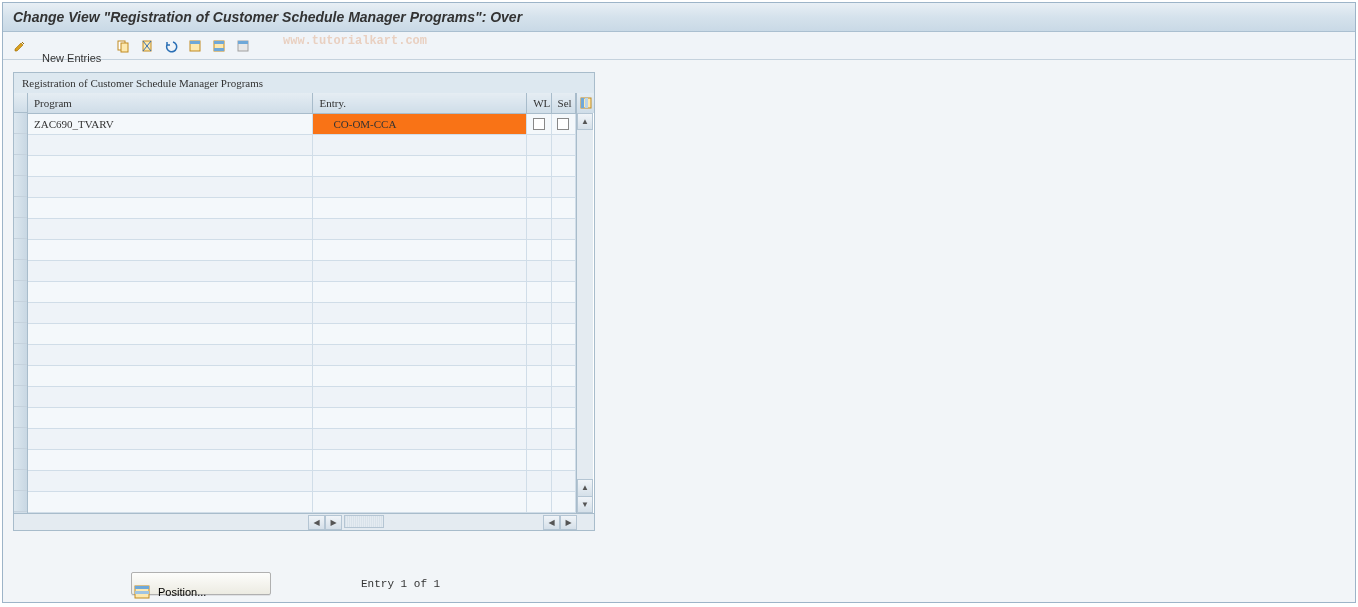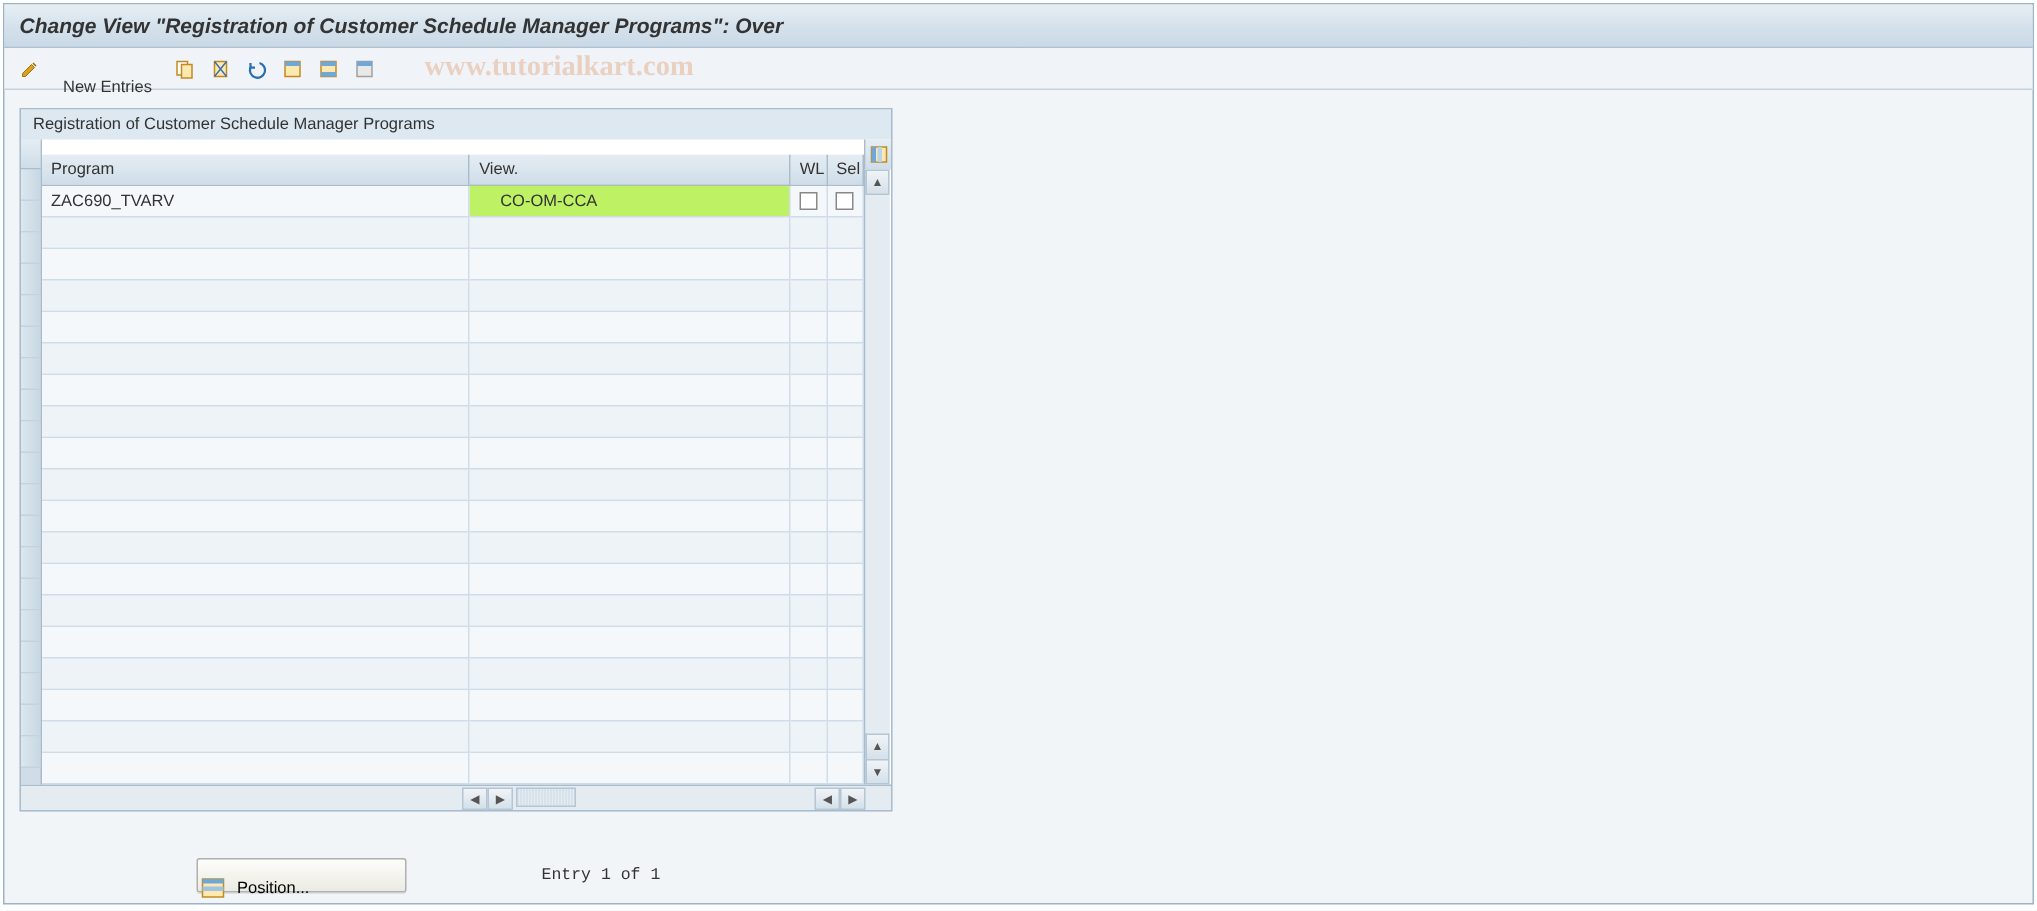--- a/index.html
+++ b/index.html
@@ -52,38 +52,39 @@
       color: #333;
       cursor: pointer;
       padding: 2px 6px;
       border: 1px solid transparent;
       margin-top: 25px;
     }
     .watermark {
       position: absolute;
       left: 280px;
       top: 2px;
-      font-size: 19px;
+      font-size: 12px;
       font-weight: bold;
       color: rgba(220,140,90,0.35);
       font-style: normal;
       pointer-events: none;
-      font-family: Liberation Serif, serif;
+      font-family: Liberation Mono, monospace;
     }
 
     .content-area {
       padding: 12px 10px;
       height: calc(100% - 58px);
       position: relative;
     }
     .table-container {
       width: 582px;
       border: 1px solid #a8bccb;
       background: #dde8f0;
       display: inline-block;
+      font-family: Liberation Serif, serif;
     }
     .table-title {
       padding: 4px 8px;
       font-size: 11px;
       color: #333;
       background: #dde8f0;
     }
     .grid-wrap {
       display: flex;
       background: #fff;
@@ -101,21 +102,20 @@
     .row-sel-cell {
       height: 21px;
       background: linear-gradient(to right, #dce7ef, #c8d7e3);
       border-bottom: 1px solid #c5d2dd;
       cursor: pointer;
     }
 
     .grid-main {
       flex: 1;
       overflow: hidden;
-      margin-top: 10px;
     }
     table.grid {
       border-collapse: collapse;
       width: 100%;
       table-layout: fixed;
     }
     table.grid th {
       background: linear-gradient(to bottom, #e5edf3, #cfdde8);
       border-right: 1px solid #a8bccb;
       border-bottom: 1px solid #a8bccb;
@@ -130,21 +130,21 @@
       border-right: 1px solid #d0dde8;
       border-bottom: 1px solid #d0dde8;
       padding: 0 6px;
       height: 21px;
       font-size: 11px;
       background: #f4f8fb;
       color: #333;
     }
     table.grid tr:nth-child(even) td { background: #eef3f8; }
     table.grid td.appl-cell {
-      background: #bef264;
+      background: #f97316;
       padding-left: 20px;
     }
     table.grid td.chk-cell {
       text-align: center;
       padding: 0;
     }
     .chk {
       width: 12px;
       height: 12px;
       border: 1px solid #888;
@@ -335,21 +335,21 @@
           <table class="grid">
             <colgroup>
               <col class="col-program">
                 <col class="col-appl">
                 <col class="col-wl">
                 <col class="col-sel">
             </colgroup>
             <thead>
               <tr>
                 <th>Program</th>
-                <th>View.</th>
+                <th>Entry.</th>
                 <th style="text-align:center">WL</th>
                 <th style="text-align:right">Sel</th>
               </tr>
             </thead>
             <tbody id="grid-body">
                 <tr>
                   <td>ZAC690_TVARV</td>
                   <td class="appl-cell">CO-OM-CCA</td>
                   <td class="chk-cell"><span class="chk"></span></td>
                   <td class="chk-cell"><span class="chk"></span></td>

